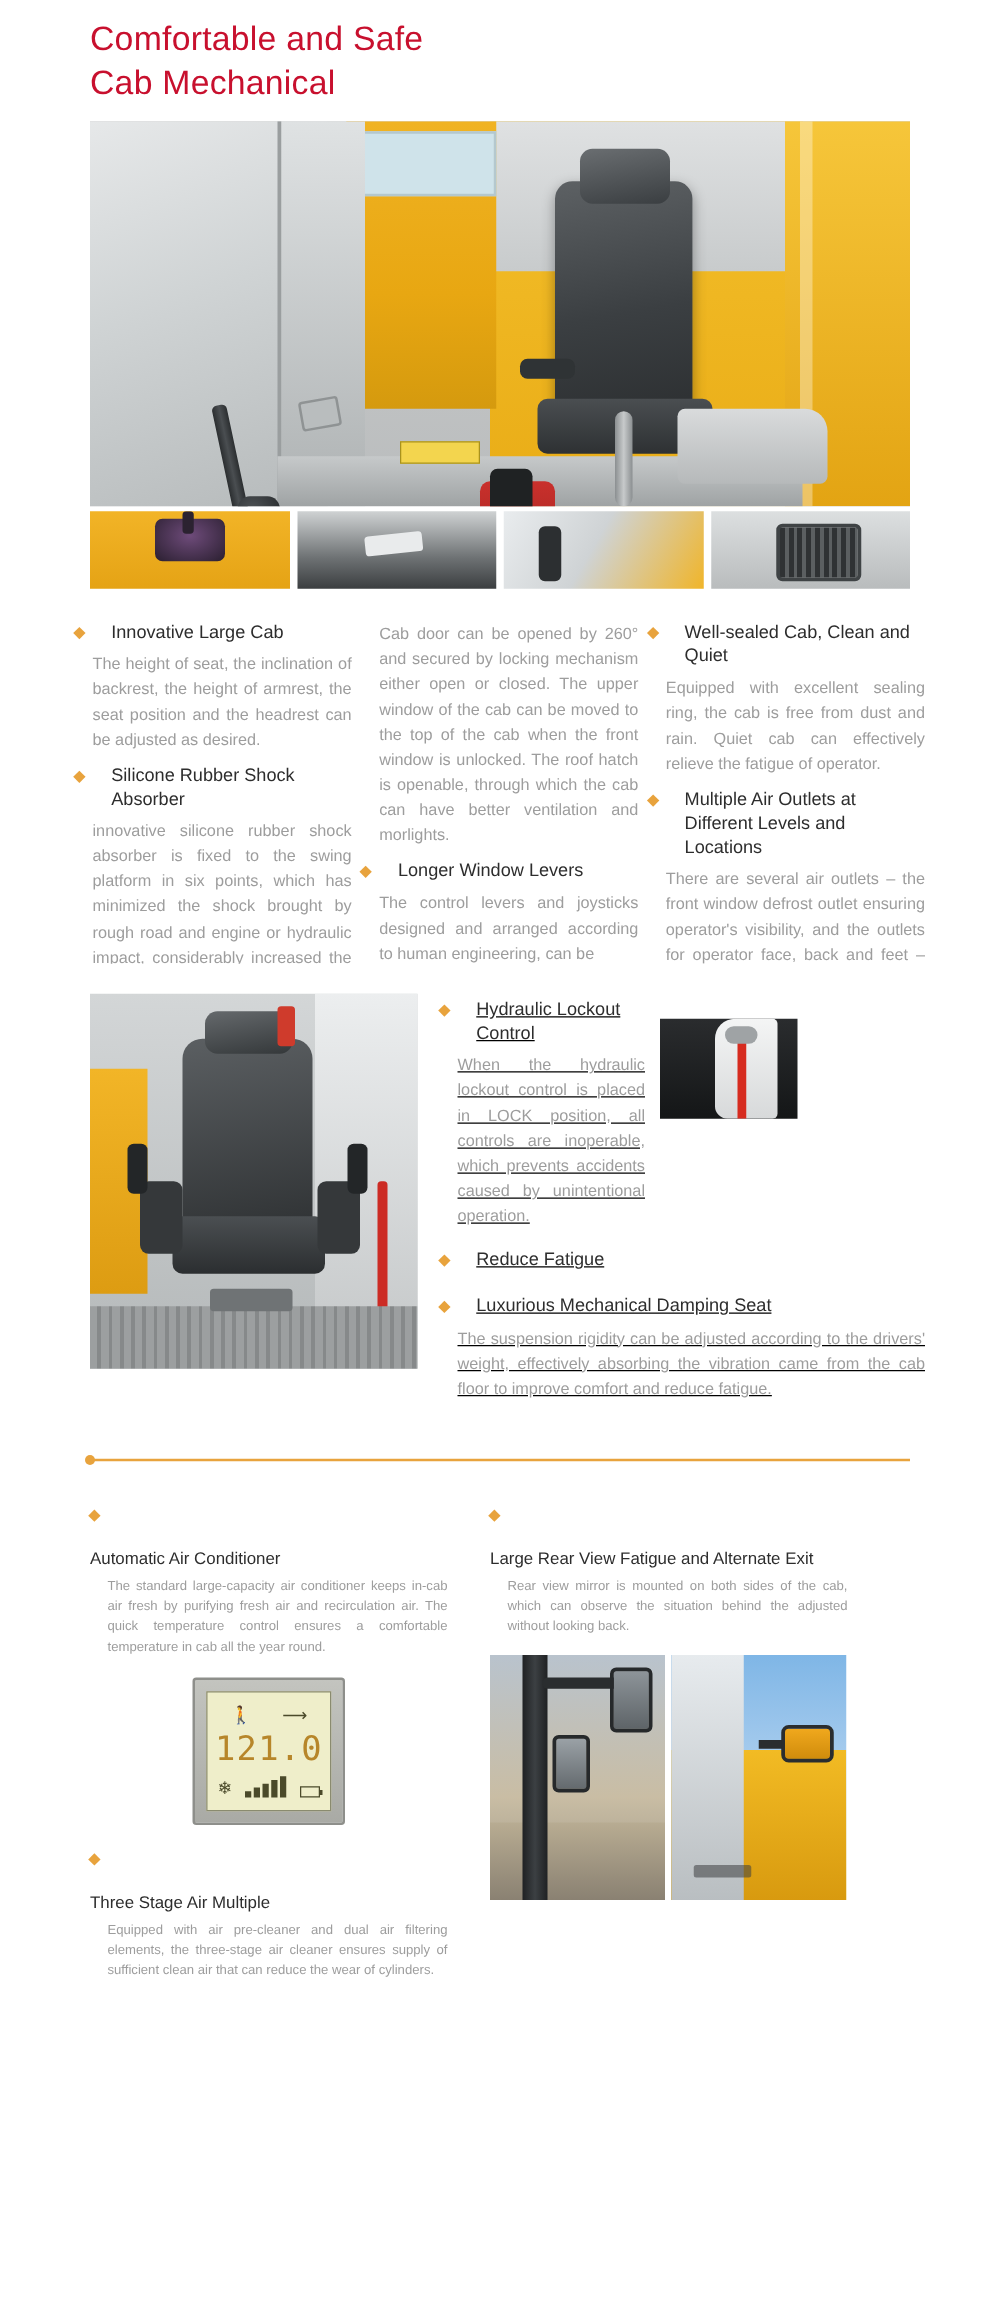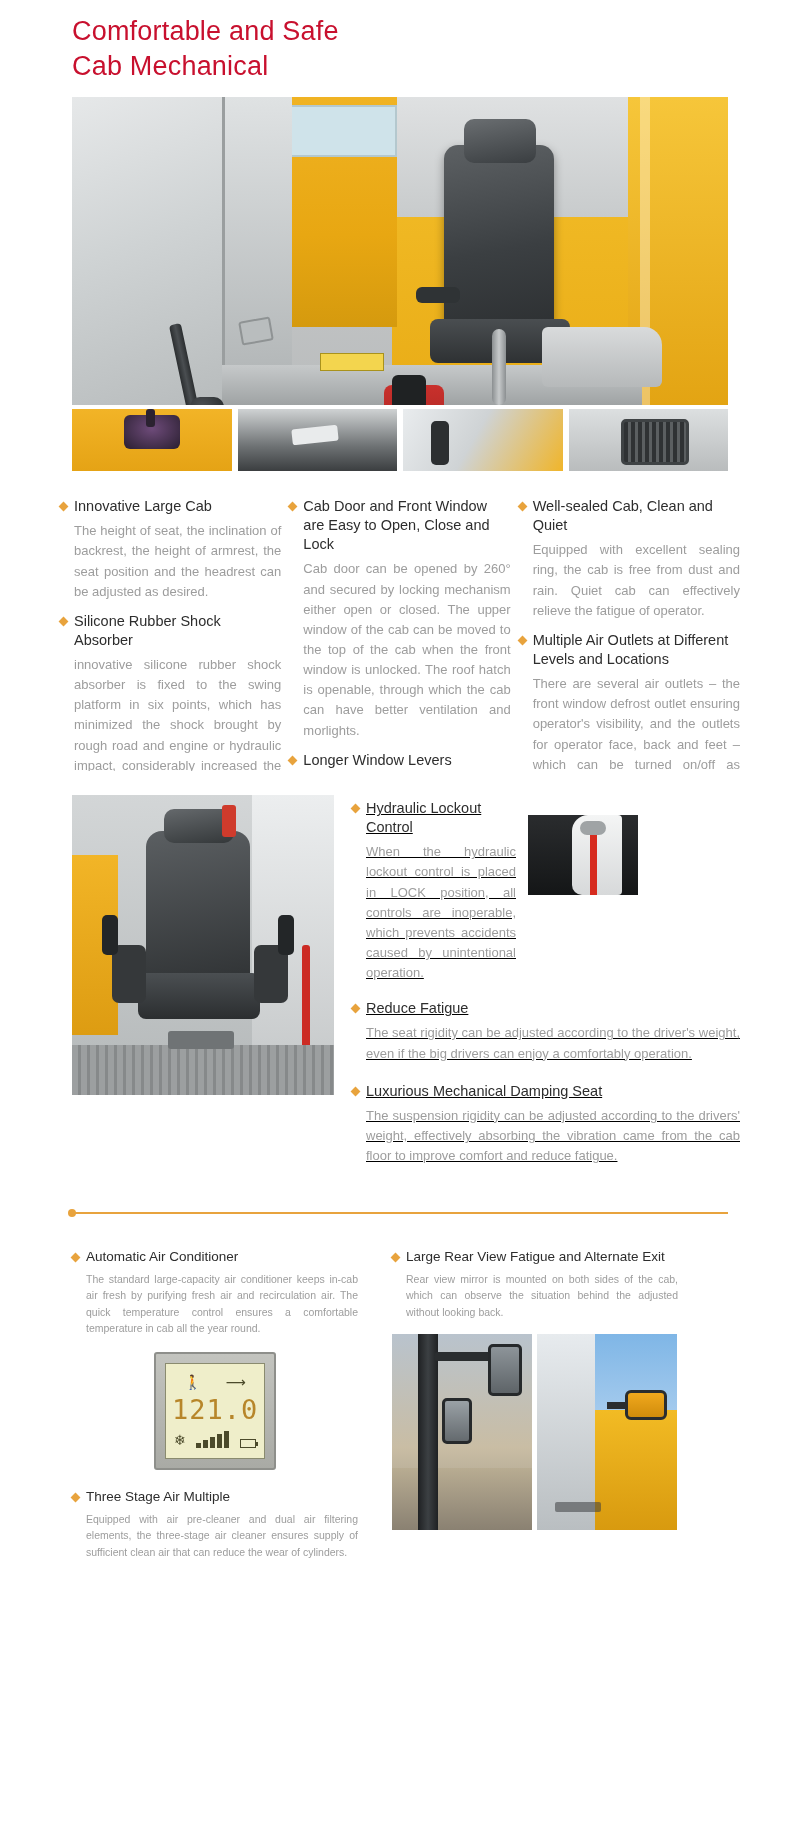--- a/index.html
+++ b/index.html
@@ -96,21 +96,21 @@
 
   
   .cols3 {
     padding: 26px 60px 0 60px;
     display: flex; gap: 8px;
     height: 300px; overflow: hidden;
   }
   .col { width: 226px; }
   .feature { margin-bottom: 10px; }
   .f-head {
-    display: flex; align-items: flex-start; gap: 7px;
+    display: flex; align-items: flex-start; gap: 22px;
     color: #2d2d2d; font-size: 14.5px; line-height: 1.32; font-weight: 400;
     margin-bottom: 5px;
   }
   .diamond {
     flex: 0 0 auto; margin-top: 6px;
     width: 7px; height: 7px; background: #e8a33d; transform: rotate(45deg);
   }
   .f-body {
     color: #9d9d9d; font-size: 13px; line-height: 1.55;
     text-align: justify; padding-left: 14px;
@@ -168,21 +168,21 @@
   .divider-wrap { padding: 36px 72px 0 72px; position: relative; }
   .divider { height: 2px; background: #e8a33d; position: relative; }
   .divider-dot {
     position: absolute; left: -4px; top: -3px;
     width: 8px; height: 8px; border-radius: 50%; background: #e8a33d;
   }
 
   
   .sec3 { padding: 34px 60px 0 72px; display: flex; gap: 34px; }
   .sec3-col { width: 286px; }
-  .sec3 .f-head { font-size: 13.5px; }
+  .sec3 .f-head { font-size: 13.5px; flex-direction: column; }
   .sec3 .f-body { font-size: 10.5px; }
   .ac-unit {
     margin: 16px auto 0 auto; width: 122px; height: 118px;
     background: linear-gradient(180deg,#c3c4bf,#a9aaa5);
     border: 2px solid #8e8f8b; border-radius: 3px;
     display: flex; align-items: center; justify-content: center;
   }
   .ac-screen {
     width: 100px; height: 96px; background: #efeeca; border: 1px solid #8a8b6f;
     position: relative; padding: 6px;
@@ -288,24 +288,20 @@
         <div class="f-head">
           <span class="diamond"></span>
           <span>Silicone Rubber Shock Absorber</span>
         </div>
         <div class="f-body">innovative silicone rubber shock absorber is fixed to the swing platform in six points, which has minimized the shock brought by rough road and engine or hydraulic impact, considerably increased the stability of cab, and improved the comfort of operator.</div>
       </div>
     </div>
 
     <div class="col">
       <div class="feature">
-        <div class="f-head">
-          <span class="diamond"></span>
-          <span>Cab Door and Front Window are Easy to Open, Close and Lock</span>
-        </div>
         <div class="f-body">Cab door can be opened by 260° and secured by locking mechanism either open or closed. The upper window of the cab can be moved to the top of the cab when the front window is unlocked. The roof hatch is openable, through which the cab can have better ventilation and morlights.</div>
       </div>
       <div class="feature">
         <div class="f-head">
           <span class="diamond"></span>
           <span>Longer Window Levers</span>
         </div>
         <div class="f-body">The control levers and joysticks designed and arranged according to human engineering, can be</div>
       </div>
     </div>
@@ -360,21 +356,20 @@
           <div class="lk-red"></div>
           <div class="lk-knob"></div>
         </div>
       </div>
 
       <div class="feature" style="margin-top:16px">
         <div class="f-head">
           <span class="diamond"></span>
           <span>Reduce Fatigue</span>
         </div>
-        <div class="f-body">The seat rigidity can be adjusted according to the driver's weight, even if the big drivers can enjoy a comfortably operation.</div>
       </div>
 
       <div class="feature" style="margin-top:18px">
         <div class="f-head">
           <span class="diamond"></span>
           <span>Luxurious Mechanical Damping Seat</span>
         </div>
         <div class="f-body">The suspension rigidity can be adjusted according to the drivers' weight, effectively absorbing the vibration came from the cab floor to improve comfort and reduce fatigue.</div>
       </div>
     </div>

